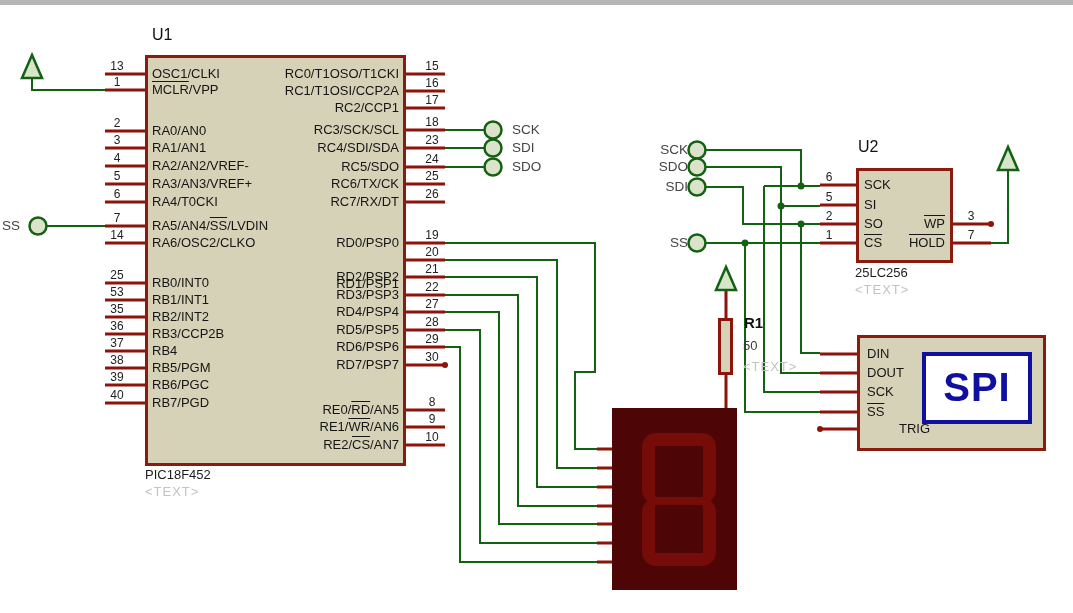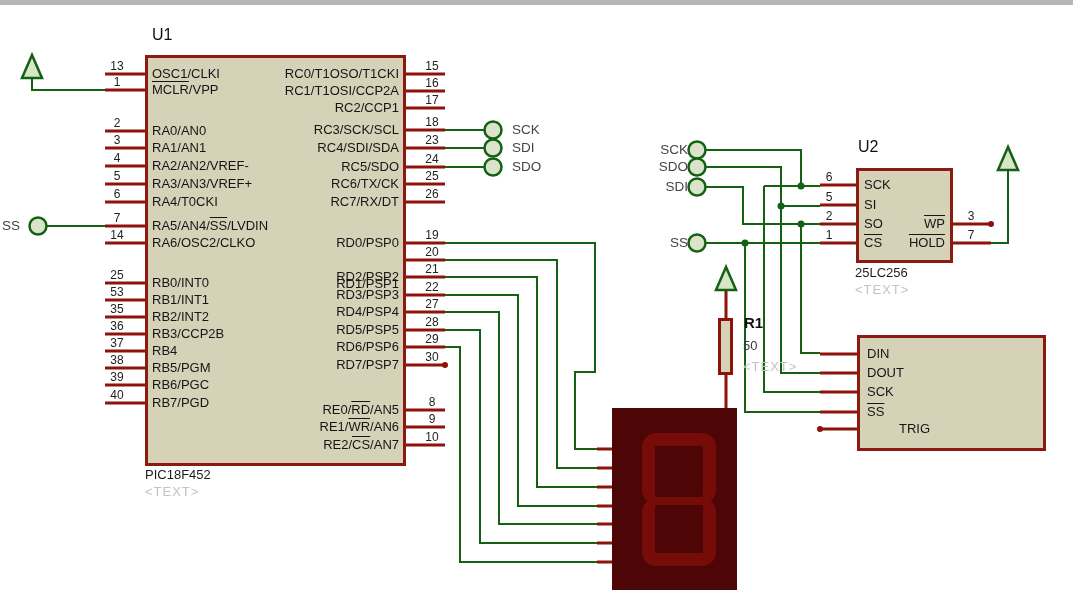--- a/index.html
+++ b/index.html
@@ -157,20 +157,23 @@
   <div class="r1ref">R1</div>
   <div class="r1val">50</div>
   <div class="ph" style="left:743px;top:359px;">&lt;TEXT&gt;</div>
 
   <div class="display">
     <div class="seg top"></div>
     <div class="seg bot"></div>
   </div>
 
   <div class="chip" id="dbg-chip" style="left:857px;top:335px;width:189px;height:116px;">
+    <div class="spibox">
+      <span>SPI</span>
+    </div>
   <div class="plabel" style="left: 7px; top: 8px;">DIN</div>
       <div class="plabel" style="left: 7px; top: 27px;">DOUT</div>
       <div class="plabel" style="left: 7px; top: 46px;">SCK</div>
       <div class="plabel" style="left: 7px; top: 66px;"><span class="ov">SS</span></div>
       <div class="plabel" style="left: 7px; top: 83px; margin-left: 32px;">TRIG</div>
     </div>
 <div class="pnum" style="left: 103px; top: 59px; width: 28px;">13</div>
     <div class="pnum" style="left: 103px; top: 75px; width: 28px;">1</div>
     <div class="pnum" style="left: 103px; top: 116px; width: 28px;">2</div>
     <div class="pnum" style="left: 103px; top: 133px; width: 28px;">3</div>

